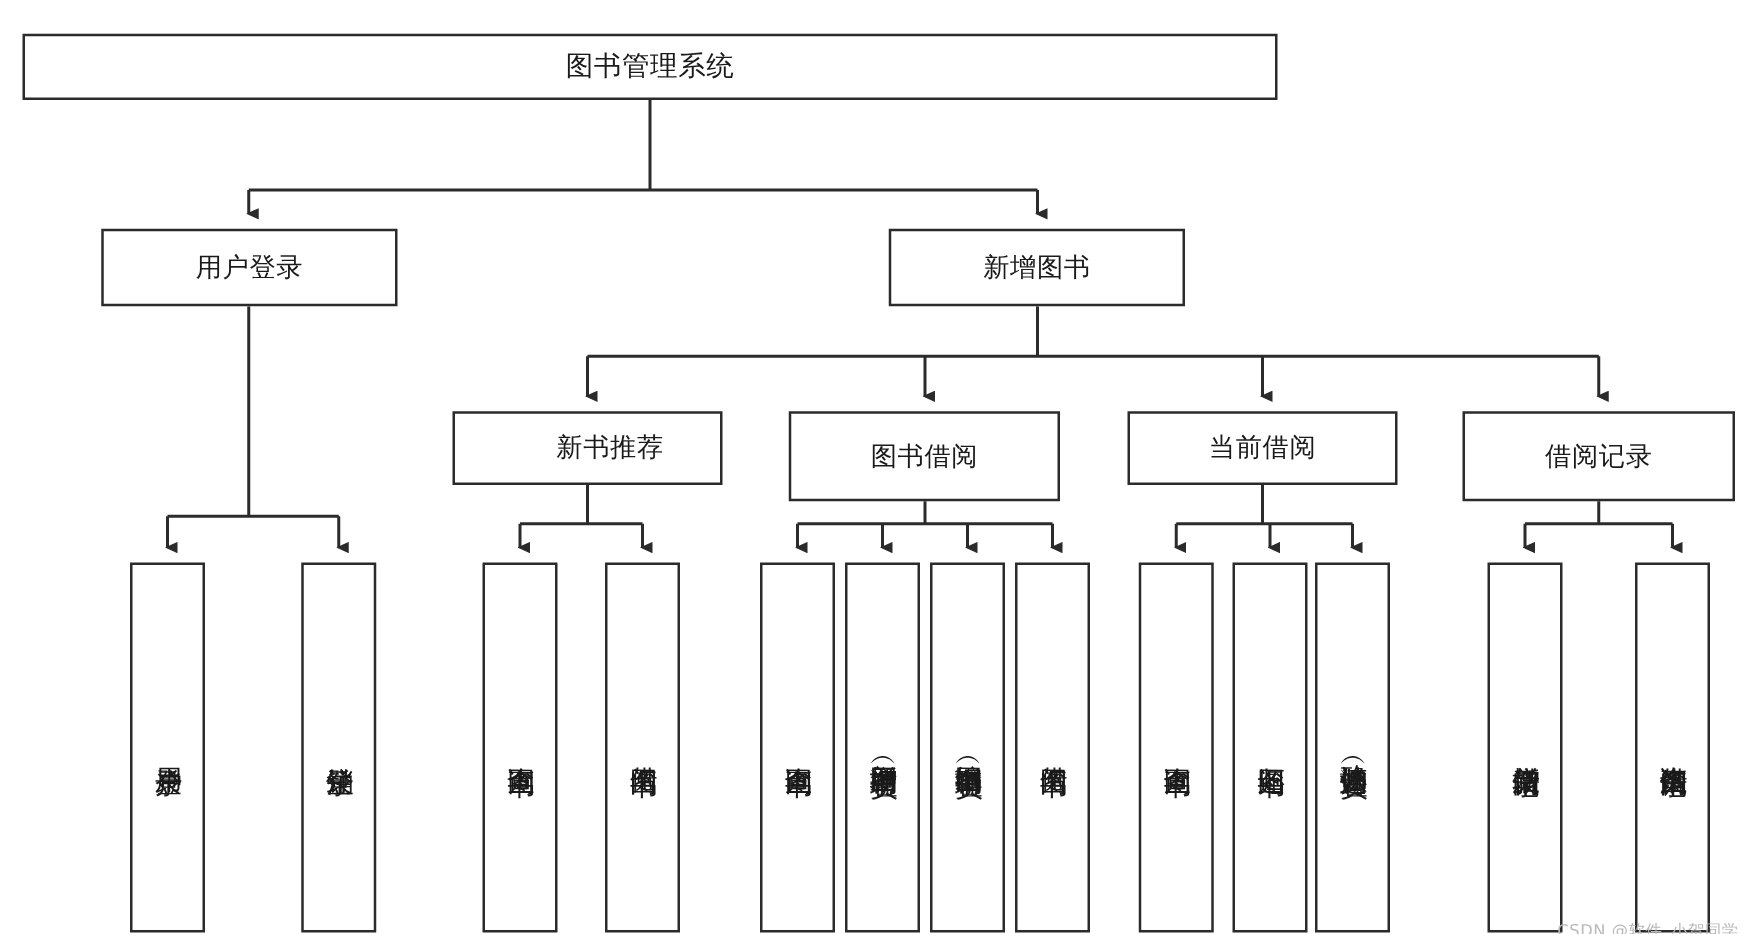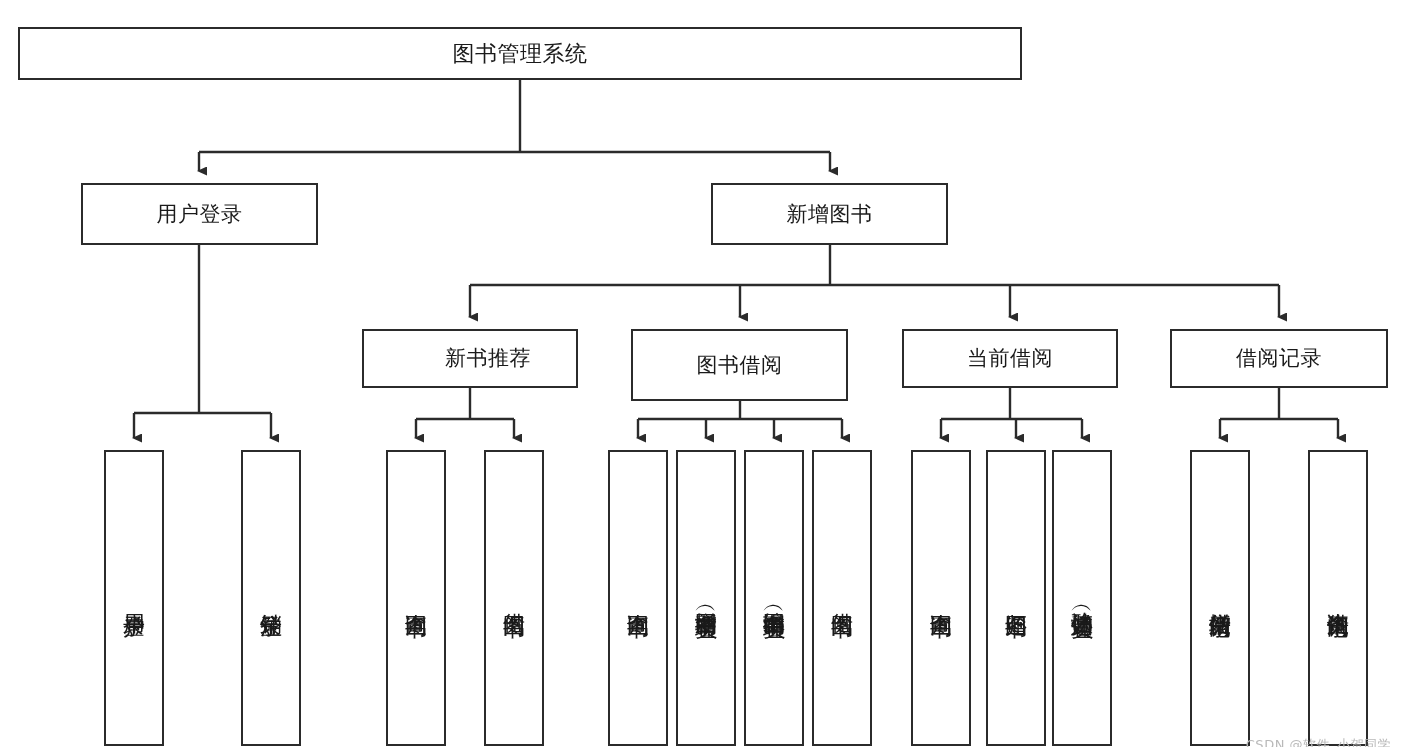--- a/index.html
+++ b/index.html
@@ -140,21 +140,21 @@
 
   <div class="node h" style="left:362px; top:316px; width:216px; height:59px;padding-left:36px;">
     <span class="label">新书推荐</span>
   </div>
   <div class="node h" style="left:631px; top:316px; width:217px; height:72px;">
     <span class="label">图书借阅</span>
   </div>
   <div class="node h" style="left:902px; top:316px; width:216px; height:59px;">
     <span class="label">当前借阅</span>
   </div>
-  <div class="node h" style="left:1170px; top:316px; width:218px; height:59px;">
+  <div class="node h" style="left:1170px; top:316px; width:218px; height:72px;">
     <span class="label">借阅记录</span>
   </div>
 
   <div class="node v" style="left:104px; top:437px; width:60px; height:296px;">
     <span class="label">用户登录</span>
   </div>
   <div class="node v" style="left:241px; top:437px; width:60px; height:296px;">
     <span class="label">注销登录</span>
   </div>
   <div class="node v" style="left:386px; top:437px; width:60px; height:296px;">

